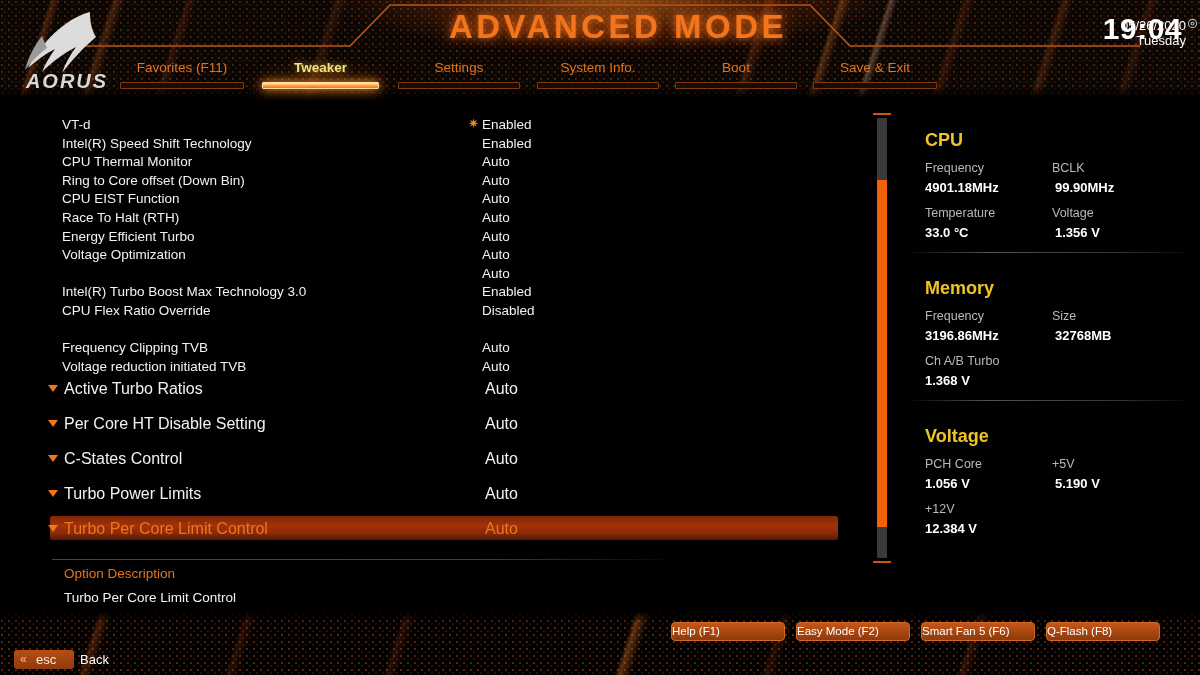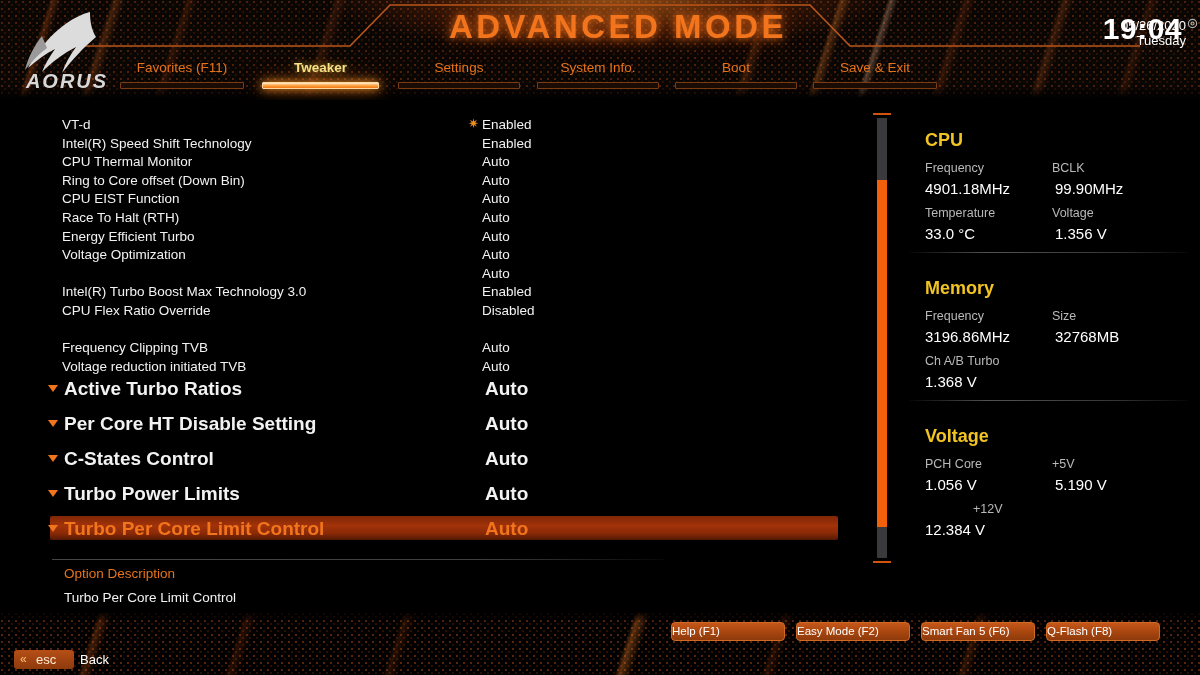--- a/index.html
+++ b/index.html
@@ -98,21 +98,21 @@
   .row .lbl { position:absolute; left:62px; color:#f2f2f2; }
   .row .val { position:absolute; left:482px; color:#f2f2f2; }
   .row.dim .lbl, .row.dim .val { color:#7d7d7d; }
   .row .star {
     position:absolute; left:468px; top:3px; width:11px; height:11px;
     color:#f08a1e; font-size:13px; line-height:11px;
   }
 
   .srow {
     position:absolute; left:0; width:862px; height:26px;
-    font-size:19px; line-height:26px; white-space:nowrap;font-weight:bold;
+    font-size:16px; line-height:26px; white-space:nowrap;
   }
   .srow .tri {
     position:absolute; left:48px; top:9px;
     width:0; height:0; border-left:5px solid transparent; border-right:5px solid transparent;
     border-top:7px solid #f2741c;
   }
   .srow .lbl { position:absolute; left:64px; color:#f2f2f2; }
   .srow .val { position:absolute; left:485px; color:#f2f2f2; }
   .srow.sel .hl {
     position:absolute; left:50px; top:0; width:788px; height:24px;
@@ -131,21 +131,21 @@
   }
   .sb-thumb-top { position:absolute; left:0; top:5px; width:10px; height:62px; background:#3a3a3c; }
   .sb-thumb-bot { position:absolute; left:0; top:414px; width:10px; height:31px; background:#3a3a3c; }
 
   
   .rpanel { position:absolute; left:900px; top:100px; width:300px; height:455px; background:#000; }
   .pdiv { position:absolute; left:10px; width:278px; height:1px;
           background:linear-gradient(to right, rgba(120,120,120,0.05), rgba(150,150,150,0.55) 28%, rgba(150,150,150,0.35) 75%, rgba(120,120,120,0.05)); }
   .ptitle { position:absolute; font-size:18px; font-weight:bold; color:#f2c423; }
   .pk { position:absolute; font-size:12.5px; color:#b9b9b9; }
-  .pv { position:absolute; font-size:15px; color:#ffffff; }
+  .pv { position:absolute; font-size:13px; color:#ffffff;font-weight:bold; }
 
   
   .optdiv { position:absolute; left:52px; top:559px; width:612px; height:1px;
             background:linear-gradient(to right, rgba(140,140,140,0.5), rgba(140,140,140,0.45) 70%, rgba(140,140,140,0.05)); }
   .opt-title { position:absolute; left:64px; top:566px; font-size:13.5px; color:#e4731b; }
   .opt-text  { position:absolute; left:64px; top:590px; font-size:13.5px; color:#f2f2f2; }
 
   .footer { position:absolute; left:0; top:612px; width:1200px; height:63px; overflow:hidden; background:#000; }
   .ftr-tex {
     position:absolute; left:0; top:0; width:1200px; height:63px;
@@ -349,21 +349,21 @@
     <div class="pk" style="left: 152px; top: 209px;">Size</div>
     <div class="pv" style="left: 155px; top: 228px;">32768MB</div>
     <div class="pk" style="left: 25px; top: 254px;">Ch A/B Turbo</div>
     <div class="pv" style="left: 25px; top: 273px;">1.368 V</div>
     <div class="pdiv" style="top: 300px;"></div>
     <div class="ptitle" style="left: 25px; top: 326px;">Voltage</div>
     <div class="pk" style="left: 25px; top: 357px;">PCH Core</div>
     <div class="pv" style="left: 25px; top: 376px;">1.056 V</div>
     <div class="pk" style="left: 152px; top: 357px;">+5V</div>
     <div class="pv" style="left: 155px; top: 376px;">5.190 V</div>
-    <div class="pk" style="left: 25px; top: 402px; margin-left: 48px;">+12V</div>
+    <div class="pk" style="left: 25px; top: 402px;">+12V</div>
     <div class="pv" style="left: 25px; top: 421px;">12.384 V</div>
   </div>
 
 <div class="optdiv"></div>
 <div class="opt-title">Option Description</div>
 <div class="opt-text">Turbo Per Core Limit Control</div>
 
 <div class="footer">
   <div class="ftr-tex"></div>
   <div class="ftr-streaks"></div>

